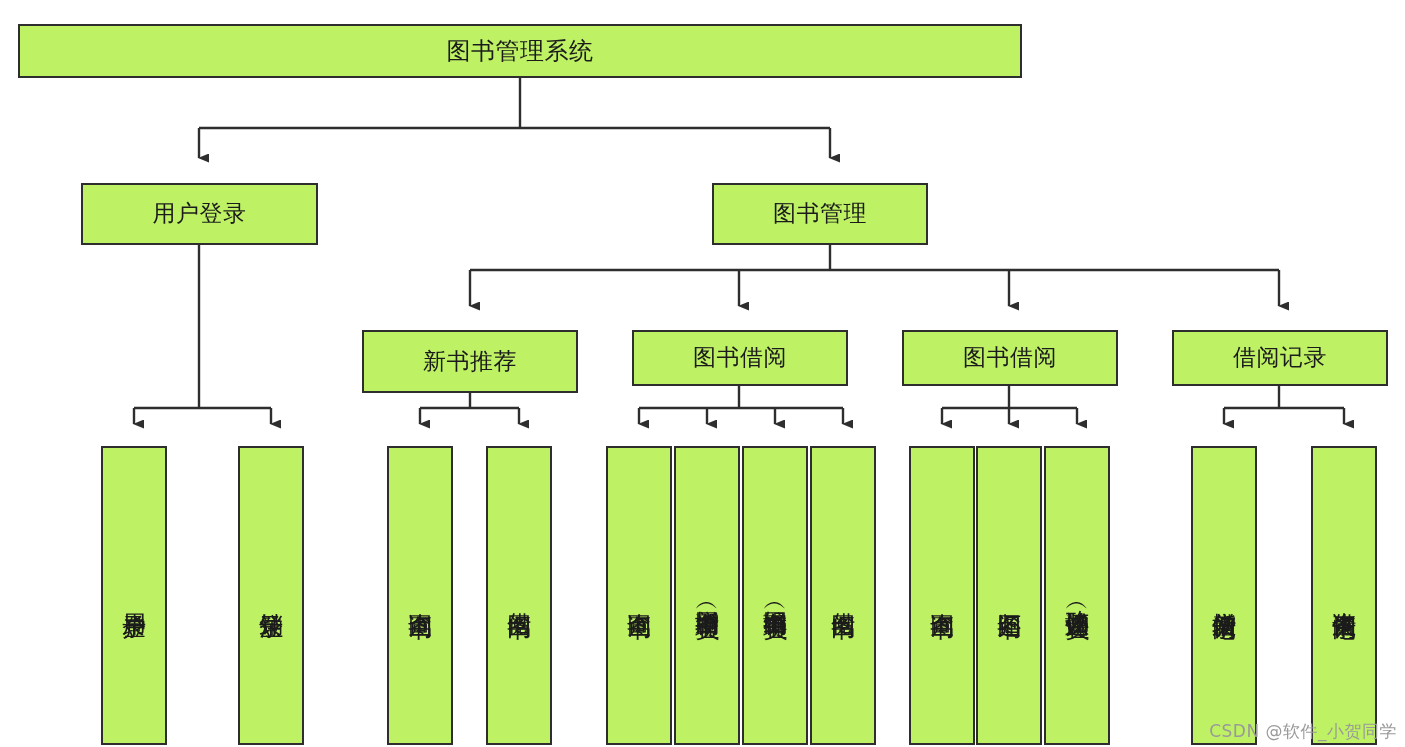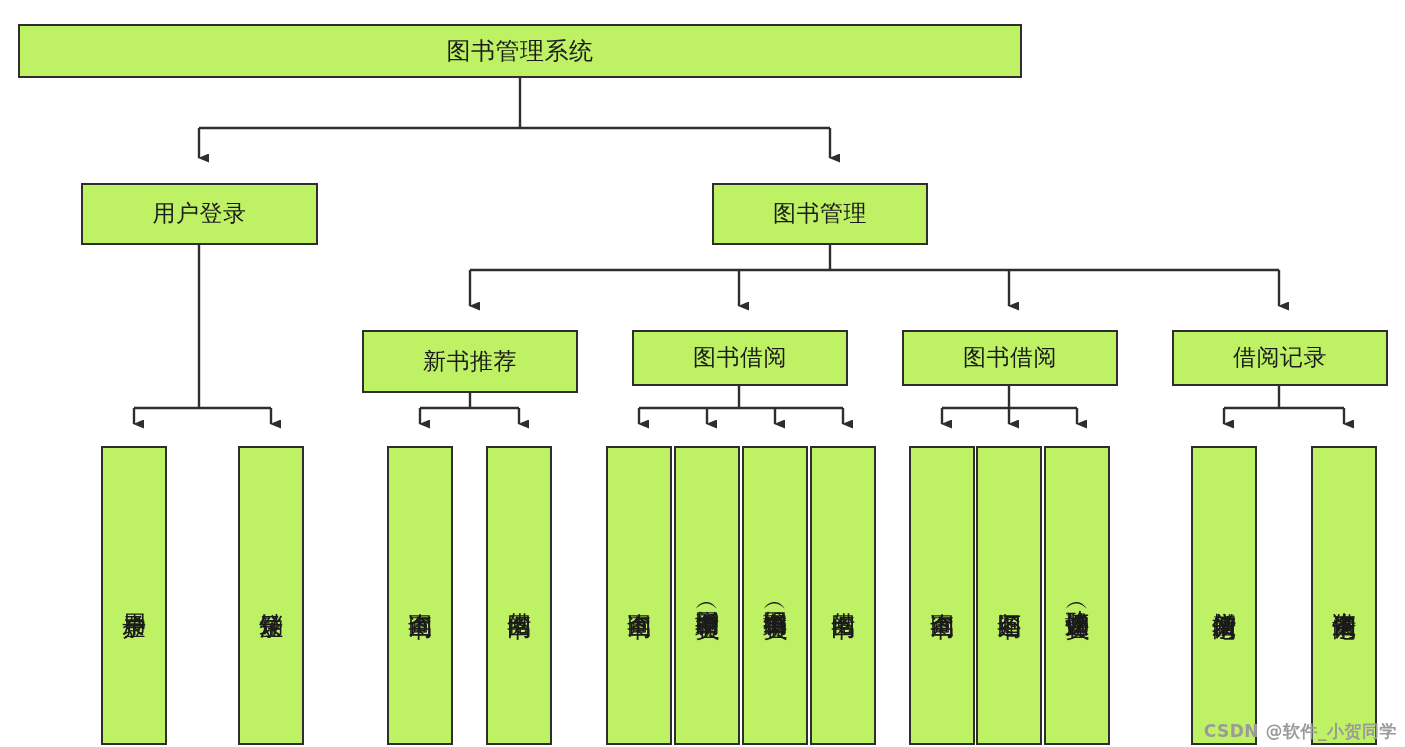--- a/index.html
+++ b/index.html
@@ -69,21 +69,20 @@
   }
   .watermark {
     position: absolute;
     right: 8px;
     bottom: 4px;
     font-size: 17px;
     color: #9a9a9a;
     letter-spacing: 0.5px;
     z-index: 5;
     white-space: nowrap;
-    font-weight: bold;
   }
 </style>
 </head>
 <body>
 
 <div id="canvas">
 
   <svg id="wires" viewBox="0 0 1405 747" xmlns="http://www.w3.org/2000/svg">
     <defs>
       <marker id="arw" markerWidth="9" markerHeight="11" refX="4.5" refY="10" orient="auto" markerUnits="userSpaceOnUse">

